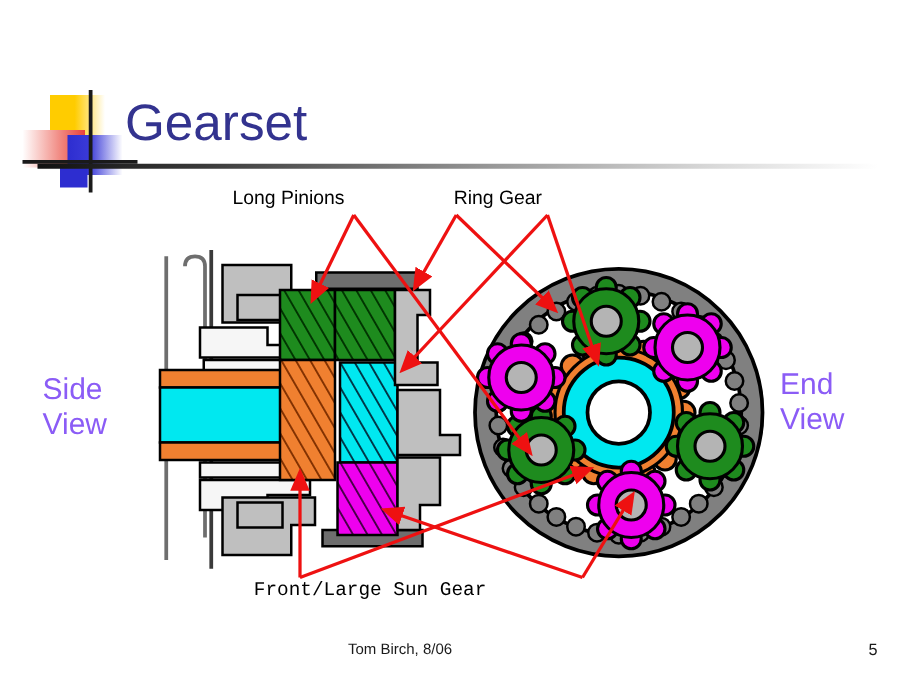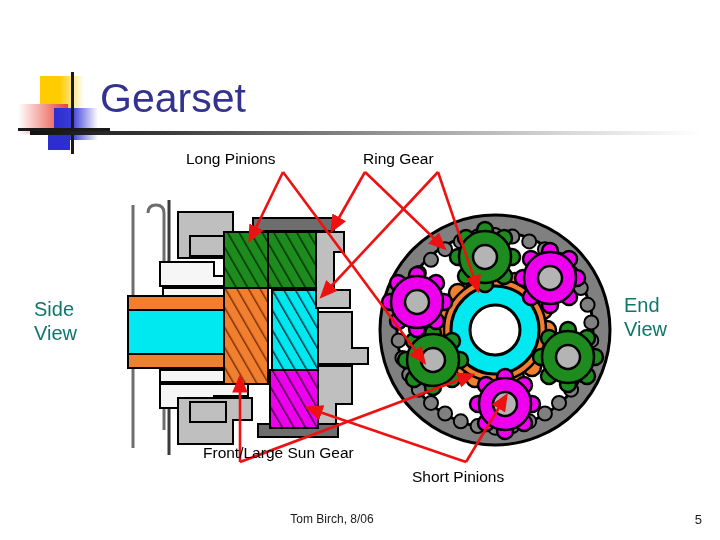--- a/index.html
+++ b/index.html
@@ -92,37 +92,37 @@
   .label {
     position: absolute;
     font-size: 15.5px;
     color: #000000;
     white-space: nowrap;
     line-height: 1.15;
   }
   .label-long-pinions { left: 186px; top: 150px; text-align: center; }
   .label-ring-gear    { left: 322px; top: 150px; margin-left: 41px; }
   .label-rear-sun     { left: 420px; top: 150px; }
-  .label-front-sun    { left: 203px; top: 444px; }
+  .label-front-sun    { left: 203px; top: 464px; font-family: Liberation Mono, monospace; }
   .label-short-pin    { left: 412px; top: 468px; }
 
   .view-label {
     position: absolute;
-    font-size: 20px;
-    color: #0f766e;
+    font-size: 24px;
+    color: #8b5cf6;
     line-height: 1.18;
     white-space: nowrap;
   }
   .view-side { left: 34px; top: 298px; }
   .view-end  { left: 624px; top: 294px; }
 
   
   .footer-credit {
     position: absolute;
-    left: 16px;
+    left: 4px;
     top: 512px;
     width: 632px;
     text-align: center;
     font-size: 12px;
     color: #1a1a1a;
   }
   .footer-page {
     position: absolute;
     right: 32px;
     top: 512px;
@@ -399,21 +399,20 @@
 
       <line x1="466" y1="462" x2="308" y2="408"></line>
 
       <line x1="466" y1="462" x2="506" y2="396"></line>
     </g>
   </svg>
 
   <div class="label label-long-pinions">Long Pinions</div>
   <div class="label label-ring-gear">Ring Gear</div>
   <div class="label label-front-sun">Front/Large Sun Gear</div>
-  <div class="label label-short-pin">Short Pinions</div>
 
   <div class="view-label view-side">
     <div>Side</div>
     <div>View</div>
   </div>
   <div class="view-label view-end">
     <div>End</div>
     <div>View</div>
   </div>
 

